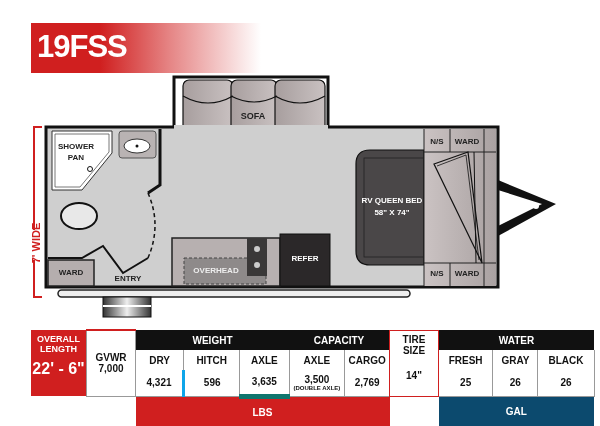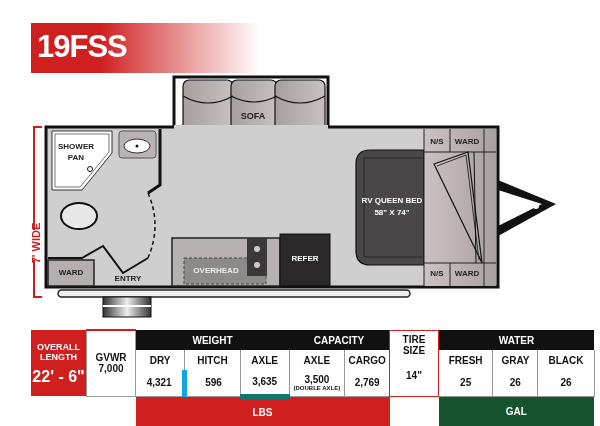--- a/index.html
+++ b/index.html
@@ -112,21 +112,21 @@
   <g>
     <rect x="58" y="290" width="352" height="7" rx="3.5" fill="#eee" stroke="#222" stroke-width="1.5"></rect>
     <rect x="103" y="297" width="48" height="20" fill="url(#stepG)" stroke="#111" stroke-width="1"></rect>
     <line x1="103" y1="306" x2="151" y2="306" stroke="#fff" stroke-width="2"></line>
   </g>
 </svg>
 
 <table class="spec">
   <tbody>
       <tr style="height:20px;">
-    <td rowspan="3" style="width:55px;background:#d01f1f;color:#fff;vertical-align:top;padding-top:12px;">
+    <td rowspan="3" style="width:55px;background:#d01f1f;color:#fff;vertical-align:top;padding-top:4px;">
       <div style="font-size:9px;">OVERALL</div>
       <div style="font-size:9px;">LENGTH</div>
       <div style="font-size:16px;margin-top:6px;">22' - 6"</div>
     </td>
     <td rowspan="3" style="width:48px;border:1px solid #999;border-top:2px solid #d01f1f;">
       <div style="">GVWR</div>
       <div>7,000</div>
     </td>
     <td colspan="3" style="background:#111;color:#fff;width:153px;">WEIGHT</td>
     <td colspan="2" style="background:#111;color:#fff;width:100px;">CAPACITY</td>
@@ -141,33 +141,33 @@
     <td style="border-right:1px solid #999;">DRY</td>
     <td style="border-right:1px solid #999;">HITCH</td>
     <td style="border-right:1px solid #999;">AXLE</td>
     <td style="border-right:1px solid #999;">AXLE</td>
     <td>CARGO</td>
     <td style="border-right:1px solid #999;border-left:1px solid #999;">FRESH</td>
     <td style="border-right:1px solid #999;">GRAY</td>
     <td style="border-right:1px solid #999;">BLACK</td>
   </tr>
   <tr style="height:26px;">
-    <td style="border-right:5px solid #0ea5e9;border-bottom:1px solid #999;">4,321</td>
+    <td style="border-right:3px solid #0ea5e9;border-bottom:1px solid #999;">4,321</td>
     <td style="border-right:1px solid #999;border-bottom:1px solid #999;">596</td>
     <td style="border-right:1px solid #999;border-bottom:5px solid #0f766e;margin-left:12px;">3,635</td>
     <td style="border-right:1px solid #999;border-bottom:1px solid #999;">
       <div>3,500</div>
       <div style="font-size:6px;">(DOUBLE AXLE)</div>
     </td>
     <td style="border-bottom:1px solid #999;">2,769</td>
     <td style="border:1px solid #999;border-top:none;">25</td>
     <td style="border-right:1px solid #999;border-bottom:1px solid #999;">26</td>
     <td style="border-right:1px solid #999;border-bottom:1px solid #999;">26</td>
   </tr>
   <tr style="height:31px;">
     <td></td>
         <td></td>
     <td colspan="5" style="background:#d01f1f;color:#fff;">LBS</td>
     <td></td>
-    <td colspan="3" style="background:#14532d;color:#fff;">GAL</td>
+    <td colspan="3" style="background:#0c4a6e;color:#fff;">GAL</td>
   </tr>
 </tbody>
   </table>
 
 </body></html>

